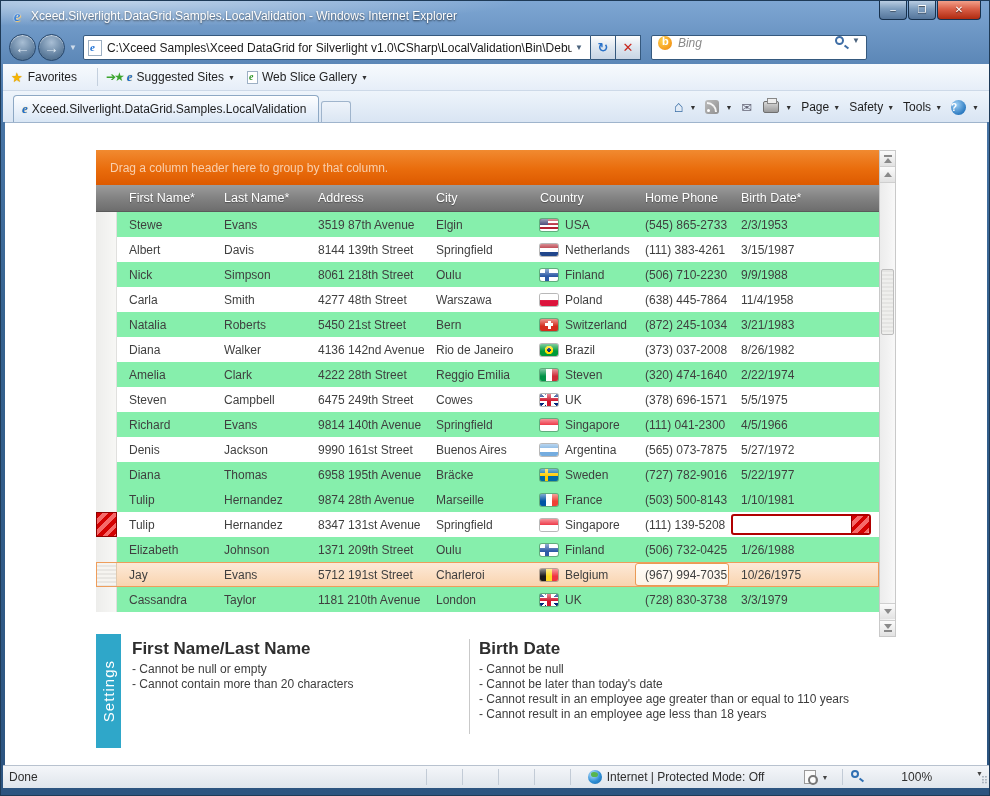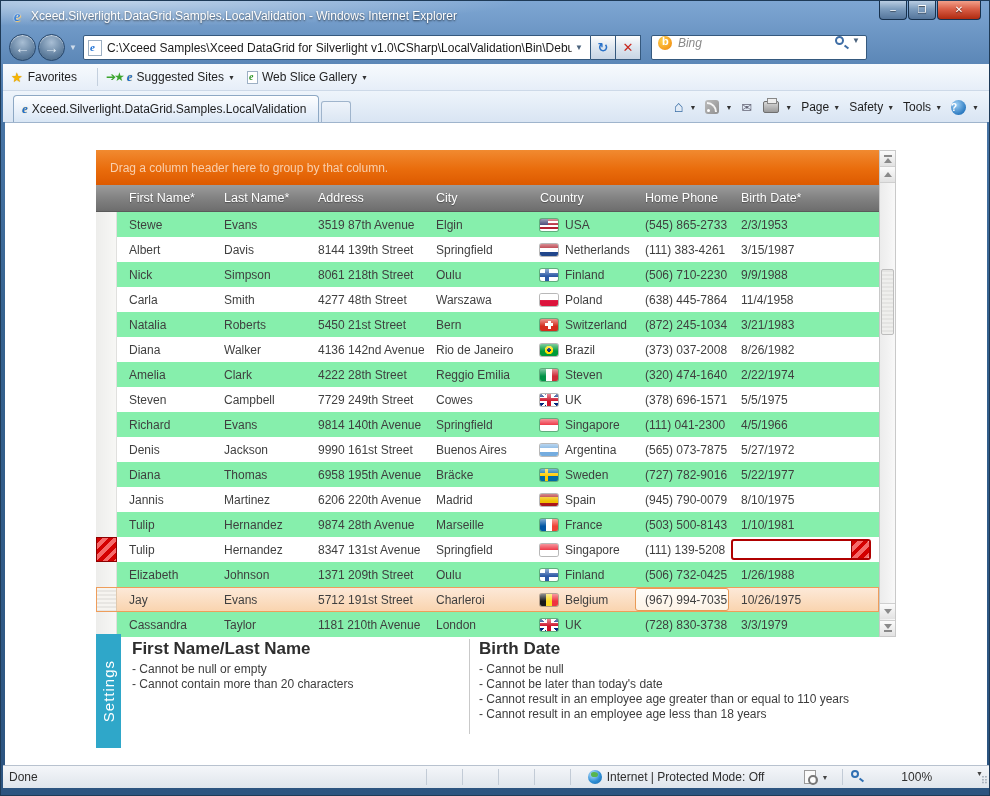--- a/index.html
+++ b/index.html
@@ -387,21 +387,21 @@
               <span class="flag flag-italy"></span>
               <span>Steven</span>
             </div>
             <div class="gcell w-phone">(320) 474-1640</div>
             <div class="gcell w-birth">2/22/1974</div>
           </div>
           <div class="grow even">
             <div class="gcell sel-cell"></div>
             <div class="gcell w-first">Steven</div>
             <div class="gcell w-last">Campbell</div>
-            <div class="gcell w-addr">7729 249th Street</div>
+            <div class="gcell w-addr">6475 249th Street</div>
             <div class="gcell w-city">Cowes</div>
             <div class="gcell w-country">
               <span class="flag flag-uk"></span>
               <span>UK</span>
             </div>
             <div class="gcell w-phone">(378) 696-1571</div>
             <div class="gcell w-birth">5/5/1975</div>
           </div>
           <div class="grow odd">
             <div class="gcell sel-cell"></div>
@@ -434,33 +434,20 @@
             <div class="gcell w-first">Diana</div>
             <div class="gcell w-last">Thomas</div>
             <div class="gcell w-addr">6958 195th Avenue</div>
             <div class="gcell w-city">Bräcke</div>
             <div class="gcell w-country">
               <span class="flag flag-sweden"></span>
               <span>Sweden</span>
             </div>
             <div class="gcell w-phone">(727) 782-9016</div>
             <div class="gcell w-birth">5/22/1977</div>
-          </div>
-          <div class="grow even">
-            <div class="gcell sel-cell"></div>
-            <div class="gcell w-first">Jannis</div>
-            <div class="gcell w-last">Martinez</div>
-            <div class="gcell w-addr">6206 220th Avenue</div>
-            <div class="gcell w-city">Madrid</div>
-            <div class="gcell w-country">
-              <span class="flag flag-spain"></span>
-              <span>Spain</span>
-            </div>
-            <div class="gcell w-phone">(945) 790-0079</div>
-            <div class="gcell w-birth">8/10/1975</div>
           </div>
           <div class="grow odd">
             <div class="gcell sel-cell"></div>
             <div class="gcell w-first">Tulip</div>
             <div class="gcell w-last">Hernandez</div>
             <div class="gcell w-addr">9874 28th Avenue</div>
             <div class="gcell w-city">Marseille</div>
             <div class="gcell w-country">
               <span class="flag flag-france"></span>
               <span>France</span>

